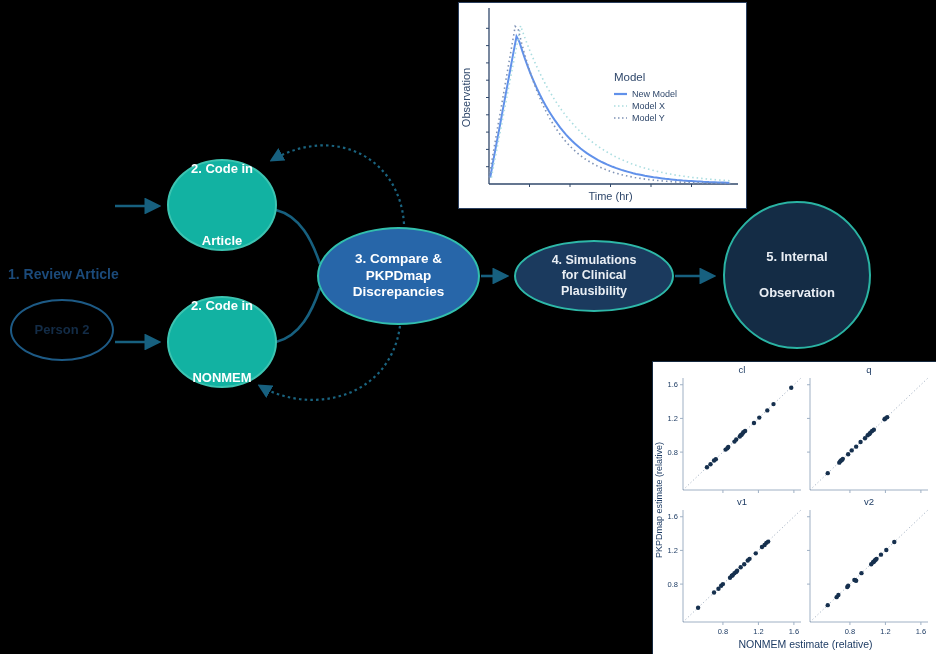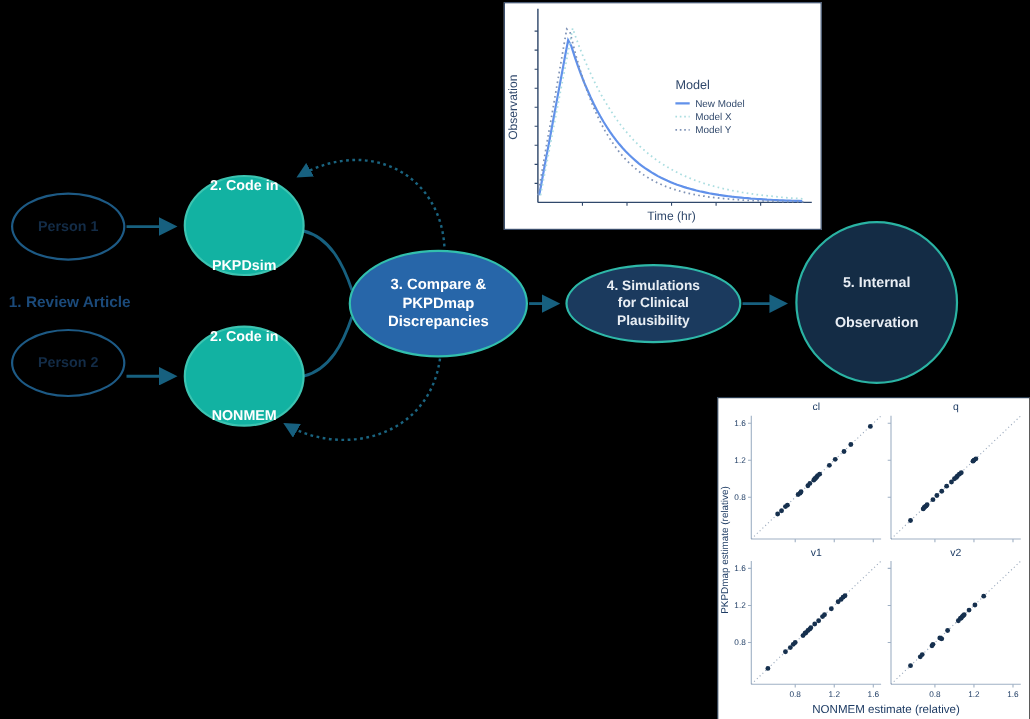--- a/index.html
+++ b/index.html
@@ -34,33 +34,30 @@
     <path d="M 115,206 L 158,206" stroke="#17607f" stroke-width="2.6" fill="none" marker-end="url(#ah)"></path>
     <path d="M 115,342 L 158,342" stroke="#17607f" stroke-width="2.6" fill="none" marker-end="url(#ah)"></path>
     <path d="M 276,210 C 300,216 312,240 320,264" stroke="#17607f" stroke-width="2.6" fill="none"></path>
     <path d="M 276,342 C 300,336 312,312 320,288" stroke="#17607f" stroke-width="2.6" fill="none"></path>
     <path d="M 404,224 C 400,158 335,124 272,160" stroke="#1a6480" stroke-width="2.2" stroke-dasharray="2.5,3.2" fill="none" marker-end="url(#ah)"></path>
     <path d="M 400,326 C 390,398 312,416 260,386" stroke="#1a6480" stroke-width="2.2" stroke-dasharray="2.5,3.2" fill="none" marker-end="url(#ah)"></path>
     <path d="M 481,276 L 506,276" stroke="#17607f" stroke-width="2.6" fill="none" marker-end="url(#ah)"></path>
     <path d="M 675,276 L 713,276" stroke="#17607f" stroke-width="2.6" fill="none" marker-end="url(#ah)"></path>
   </svg>
 
-  <div class="ellipse node-person" style="left:10px;top:175px;width:104px;height:62px;">
-    <span>Person 1</span>
-  </div>
 
   <div class="ellipse node-person" style="left:10px;top:299px;width:104px;height:62px;">
     <span>Person 2</span>
   </div>
 
   <div class="review-label">1. Review Article</div>
 
   <div class="ellipse node-teal" style="left:167px;top:159px;width:110px;height:92px;">
     <span>2. Code in</span>
-    <span>PKPDsim</span>
+    <span>Article</span>
   </div>
 
   <div class="ellipse node-teal" style="left:167px;top:296px;width:110px;height:92px;">
     <span>2. Code in</span>
     <span>NONMEM</span>
   </div>
 
   <div class="ellipse node-compare" style="left:317px;top:227px;width:163px;height:98px;">
     <span>3. Compare &amp;</span>
     <span>PKPDmap</span>

